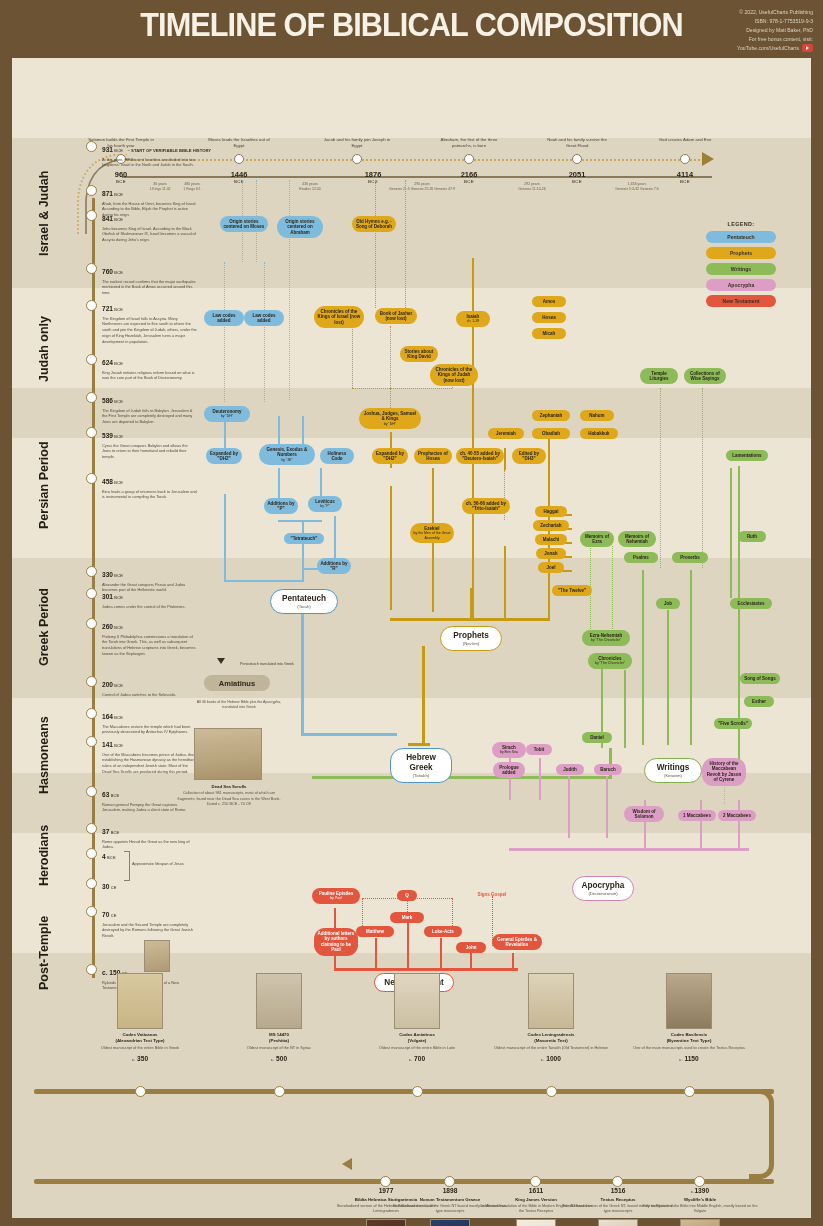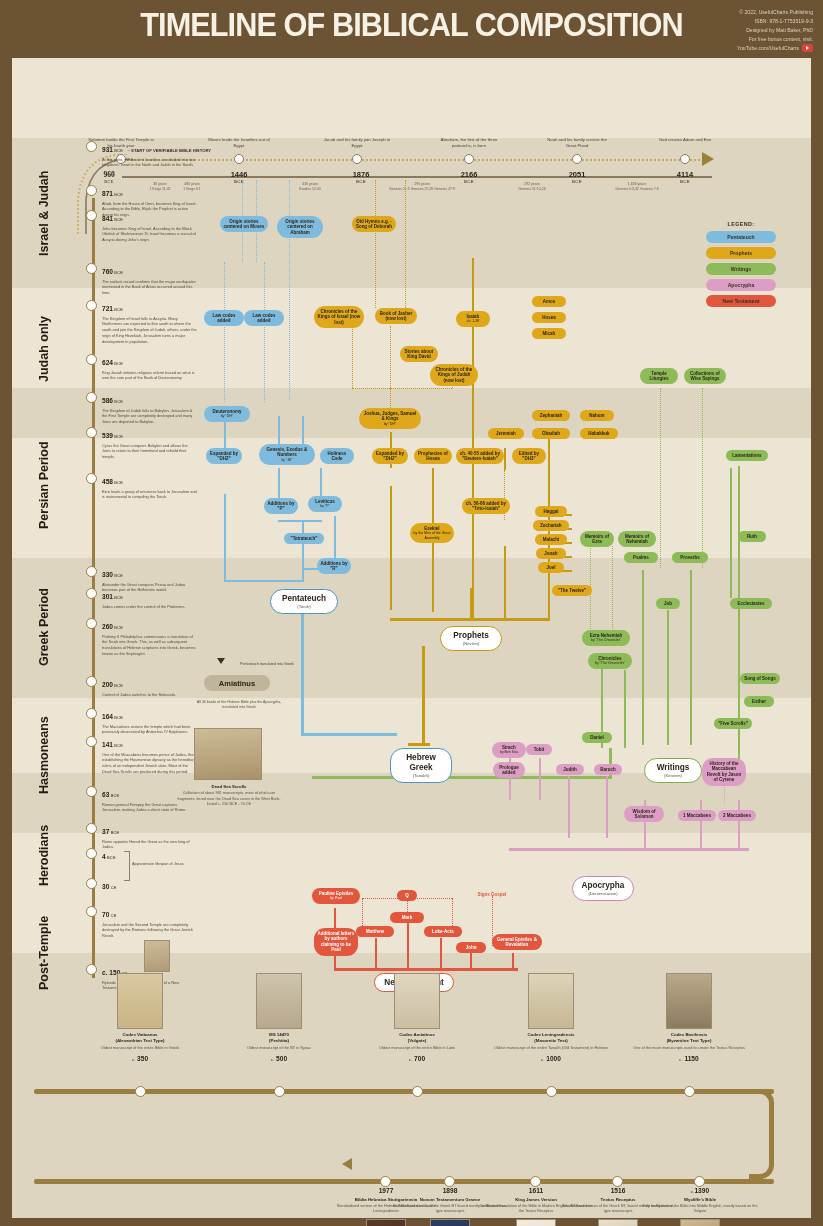--- a/index.html
+++ b/index.html
@@ -177,29 +177,29 @@
     <div class="toprule"></div>
     <div class="topline"></div>
     <div class="arrowhead"></div>
     <svg class="curve-left" viewBox="0 0 60 80">
       <path d="M58 5 Q18 5 14 45 L14 80" fill="none" stroke="#8a7a5d" stroke-width="1.6"></path>
       <path d="M55 0 Q10 0 6 45 L6 80" fill="none" stroke="#c8a856" stroke-width="2" stroke-dasharray="1.5 2.5"></path>
     </svg>
 
     <div class="topnode" style="left:104px;"></div>
     <div class="topcap" style="left:74px;">Solomon builds the First Temple in his fourth year</div>
-    <div class="topyear" style="left:75px;font-family:Liberation Serif, serif;"><span>960</span><small>BCE</small></div>
+    <div class="topyear" style="left:87px;"><span>960</span><small>BCE</small></div>
 
     <div class="topnode" style="left:222px;"></div>
     <div class="topcap" style="left:192px;">Moses leads the Israelites out of Egypt</div>
     <div class="topyear" style="left:205px;"><span>1446</span><small>BCE</small></div>
 
     <div class="topnode" style="left:340px;"></div>
     <div class="topcap" style="left:310px;">Jacob and his family join Joseph in Egypt</div>
-    <div class="topyear" style="left:327px;"><span>1876</span><small>BCE</small></div>
+    <div class="topyear" style="left:339px;"><span>1876</span><small>BCE</small></div>
 
     <div class="topnode" style="left:452px;"></div>
     <div class="topcap" style="left:422px;">Abraham, the first of the three patriarchs, is born</div>
     <div class="topyear" style="left:435px;"><span>2166</span><small>BCE</small></div>
 
     <div class="topnode" style="left:560px;"></div>
     <div class="topcap" style="left:530px;">Noah and his family survive the Great Flood</div>
     <div class="topyear" style="left:543px;"><span>2051</span><small>BCE</small></div>
 
     <div class="topnode" style="left:668px;"></div>

